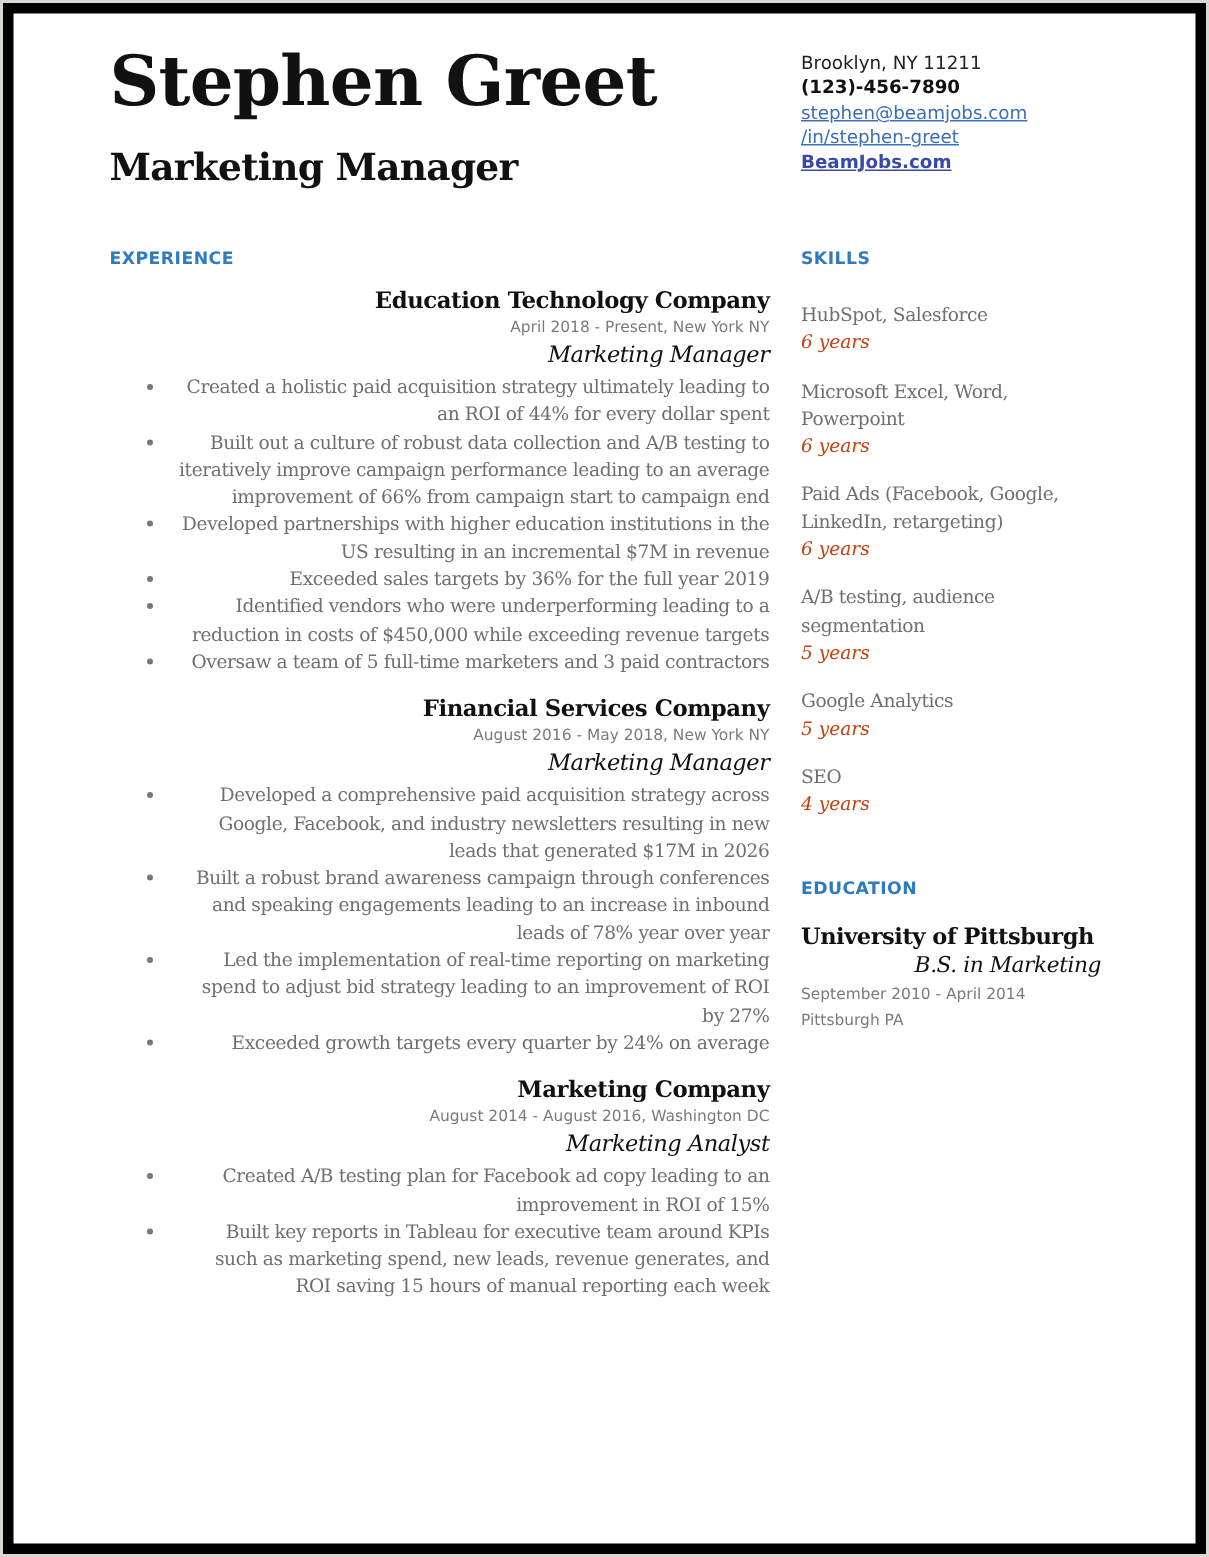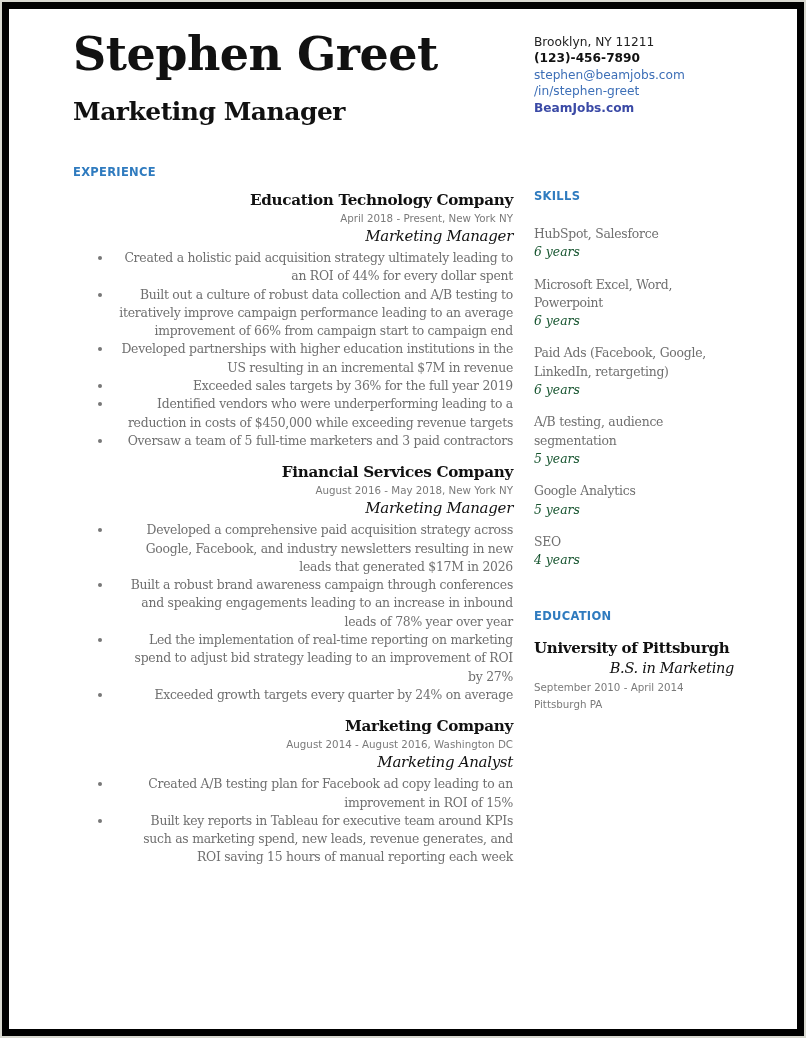--- a/index.html
+++ b/index.html
@@ -26,30 +26,30 @@
     position: absolute; left: 64px; top: 88px;
     font-family: "DejaVu Serif", serif; font-weight: bold;
     font-size: 25px; color: #111; letter-spacing: -0.5px;
   }
   .contact {
     position: absolute; left: 525px; top: 25px;
     font-family: "DejaVu Sans", sans-serif; font-size: 12.2px; line-height: 16.4px; color: #222;
   }
   .contact div { white-space: nowrap; }
   .contact .bold { font-weight: bold; color: #111; }
-  .contact a { color: #3d6fb7; }
+  .contact a { color: #3d6fb7; text-decoration: underline; }
   .contact a.strong { color: #3b4aa6; font-weight: bold; }
 
   .section-head {
     font-family: "DejaVu Sans", sans-serif; font-weight: bold;
     font-size: 11.5px; color: #2f7bbf; letter-spacing: 0.3px;
   }
 
   .left { position: absolute; left: 64px; top: 156px; width: 440px; }
-  .right { position: absolute; left: 525px; top: 156px; width: 200px; margin-top: 24px; }
+  .right { position: absolute; left: 525px; top: 156px; width: 200px; }
 
   .company {
     font-family: "DejaVu Serif", serif; font-weight: bold;
     font-size: 15.2px; color: #111; letter-spacing: -0.3px;
   }
   .dates {
     font-family: "DejaVu Sans", sans-serif; font-size: 10.3px; color: #7a7a7a; margin-top: 3px;
   }
   .role {
     font-family: "DejaVu Serif", serif; font-style: italic;
@@ -67,21 +67,21 @@
   }
   .job { margin-bottom: 13px; text-align: right; }
 
   .skill { margin-top: 14px; }
   .skill-name {
     font-family: "DejaVu Serif", serif; font-size: 12.4px; line-height: 18.3px;
     color: #6f6f6f; letter-spacing: -0.25px;
   }
   .skill-years {
     font-family: "DejaVu Serif", serif; font-style: italic; font-size: 12.4px; line-height: 18.3px;
-    color: #14532d;
+    color: #c2410c;
   }
   .edu-school {
     font-family: "DejaVu Serif", serif; font-weight: bold; font-size: 15px; color: #111;
     margin-top: 16px; letter-spacing: -0.3px;
   }
   .edu-degree {
     font-family: "DejaVu Serif", serif; font-style: italic; font-size: 14.5px; color: #111;
     margin-top: 3px; letter-spacing: -0.3px; text-align: right;
   }
   .edu-line {

